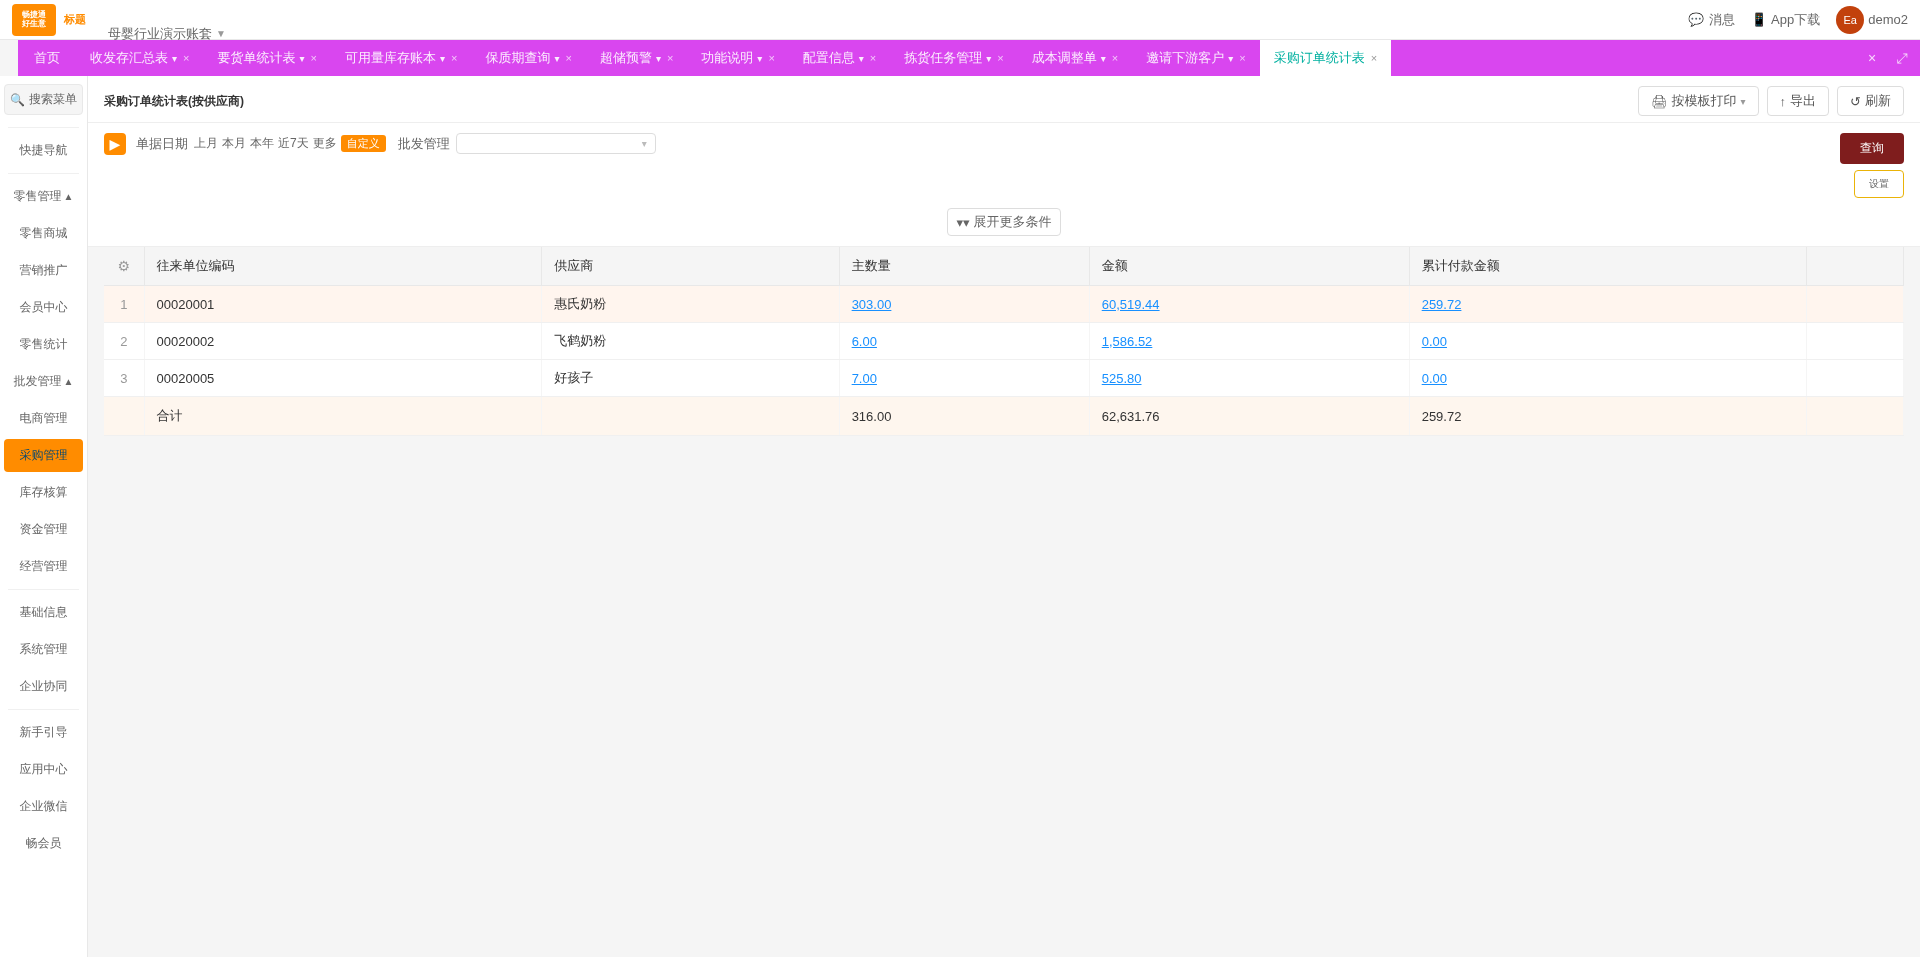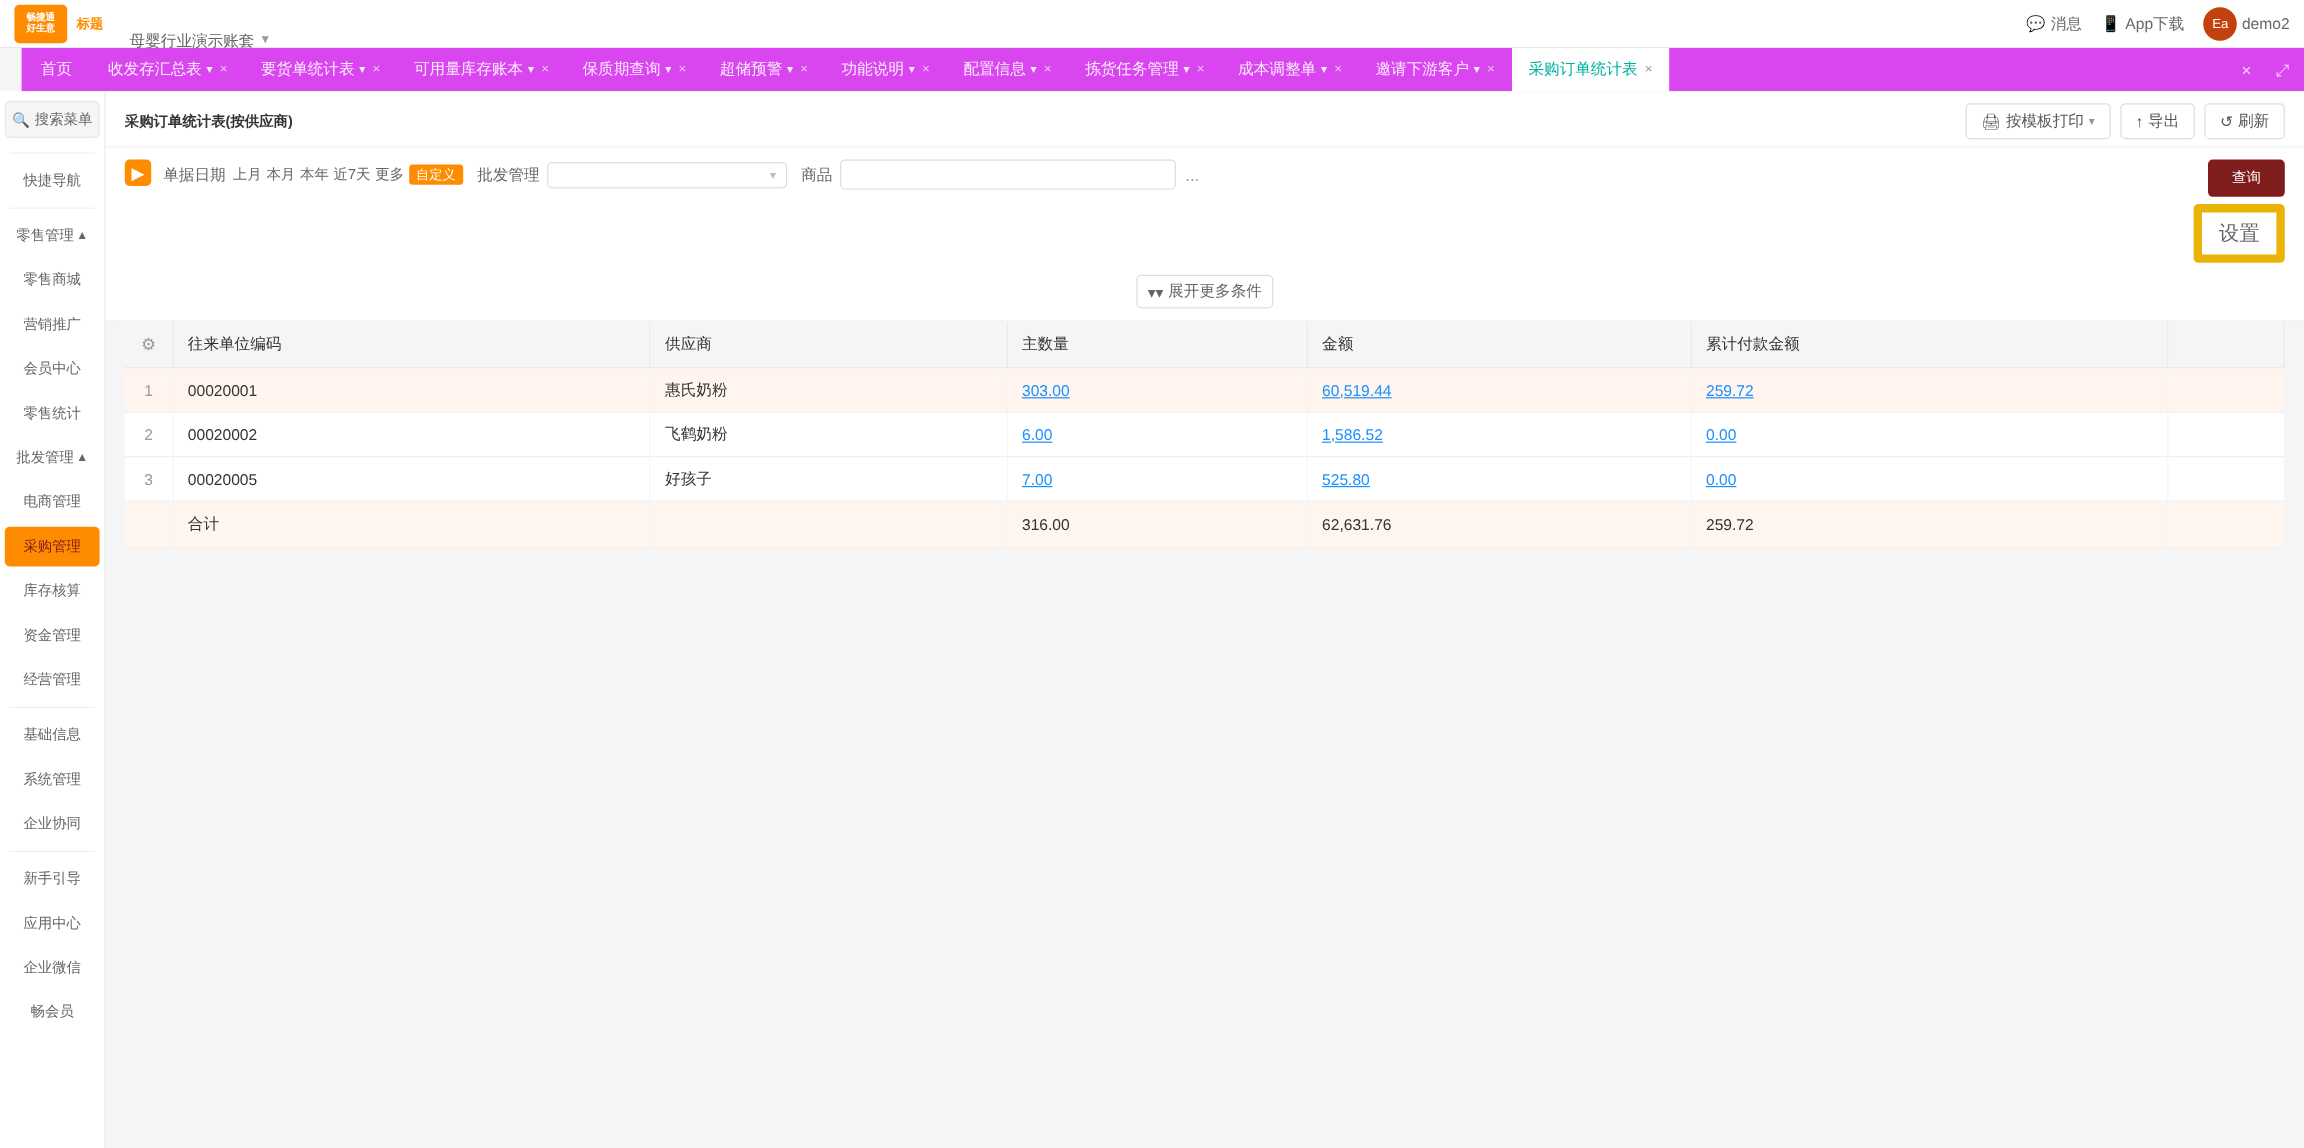--- a/index.html
+++ b/index.html
@@ -28,21 +28,21 @@
 
     
     .main-layout { display: flex; height: calc(957px - 40px - 36px); }
 
     
     .sidebar { width: 88px; background: #fff; border-right: 1px solid #e8e8e8; display: flex; flex-direction: column; flex-shrink: 0; overflow-y: auto; }
     .sidebar-search { padding: 8px 4px; }
     .sidebar-search-btn { width: 100%; padding: 6px 4px; background: #f5f5f5; border: 1px solid #e8e8e8; border-radius: 4px; color: #666; font-size: 12px; cursor: pointer; display: flex; align-items: center; justify-content: center; gap: 4px; }
     .sidebar-divider { height: 1px; background: #f0f0f0; margin: 4px 8px; }
     .sidebar-item { padding: 8px 4px; text-align: center; cursor: pointer; color: #666; font-size: 12px; border-radius: 4px; margin: 2px 4px; }
-    .sidebar-item.active { background: #ff8c00; color: #7f1d1d; }
+    .sidebar-item.active { background: #ff8c00; color: #0c4a6e; }
     .sidebar-item-with-arrow { display: flex; align-items: center; justify-content: center; gap: 2px; }
 
     
     .content-area { flex: 1; display: flex; flex-direction: column; background: #f5f5f5; overflow: hidden; }
 
     
     .page-header { background: #fff; padding: 10px 16px 6px; display: flex; align-items: center; justify-content: space-between; border-bottom: 1px solid #eee; }
     .page-title { font-size: 12px; font-weight: 600; color: #333; }
     .page-header-actions { display: flex; align-items: center; gap: 8px; }
     .print-btn { display: flex; align-items: center; gap: 4px; padding: 5px 12px; border: 1px solid #ddd; border-radius: 4px; background: #fff; color: #555; cursor: pointer; font-size: 13px; }
@@ -53,21 +53,21 @@
     
     .filter-area { background: #fff; padding: 10px 16px; border-bottom: 1px solid #eee; }
     .filter-toggle-btn { width: 22px; height: 22px; background: #ff8c00; border-radius: 4px; display: flex; align-items: center; justify-content: center; color: #fff; cursor: pointer; font-size: 14px; flex-shrink: 0; }
     .filter-label { color: #666; font-size: 13px; white-space: nowrap; }
     .filter-date-shortcuts { display: flex; gap: 4px; align-items: center; }
     .date-shortcut { color: #666; font-size: 12px; cursor: pointer; }
     .date-custom-badge { background: #ff8c00; color: #fff; padding: 1px 6px; border-radius: 3px; font-size: 11px; cursor: pointer; }
     .filter-date-range { color: #666; font-size: 12px; }
     .expand-btn { display: flex; align-items: center; gap: 4px; color: #666; font-size: 13px; cursor: pointer; padding: 4px 8px; border: 1px solid #ddd; border-radius: 4px; background: #fff; margin: 6px auto 0; width: fit-content; }
     .query-btn { background: #7f1d1d; color: #fff; border: none; border-radius: 4px; padding: 7px 20px; font-size: 12px; cursor: pointer; }
-    .settings-btn { border: 7px solid #eab308; border-radius: 4px; padding: 6px 14px; background: #fff; color: #666; font-size: 17px; cursor: pointer; }
+    .settings-btn { border: 1px solid #eab308; border-radius: 4px; padding: 6px 14px; background: #fff; color: #666; font-size: 10px; cursor: pointer; }
 
     
     .table-area { flex: 1; padding: 0 16px 16px; overflow: auto; }
     .data-table { width: 100%; border-collapse: collapse; background: #fff; margin-top: 0; }
     .data-table thead tr { background: #f5f5f5; }
     .data-table th { padding: 10px 12px; text-align: left; color: #333; font-weight: 500; font-size: 13px; border-bottom: 1px solid #e8e8e8; border-right: 1px solid #e8e8e8; white-space: nowrap; }
     .data-table th:first-child { width: 40px; text-align: center; }
     .data-table td { padding: 9px 12px; border-bottom: 1px solid #f0f0f0; font-size: 13px; color: #333; border-right: 1px solid #f5f5f5; }
     .data-table td:first-child { text-align: center; color: #999; }
     .data-table tr.row-highlighted { background: #fff5ee; }
@@ -299,27 +299,20 @@
             </div>
 
             <div style="display:flex;align-items:center;gap:6px;">
               <span class="filter-label">批发管理</span>
               <div class="status-select-wrap" style="min-width:200px;">
                 <span style="color:#ccc;font-size:12px;"></span>
                 <span class="status-chevron">▾</span>
               </div>
             </div>
 
-            <div style="display:flex;align-items:center;gap:6px;">
-              <span class="filter-label">商品</span>
-              <div style="display:flex;align-items:center;gap:4px;">
-                <input class="goods-input" type="text" style="min-width: 280px;">
-                <span class="more-dots">...</span>
-              </div>
-            </div>
           </div>
 
         </div>
 
         <div style="display:flex;flex-direction:column;gap:6px;align-items:flex-end;flex-shrink:0;">
           <button class="query-btn">查询</button>
           <button class="settings-btn">设置</button>
         </div>
       </div>
 

